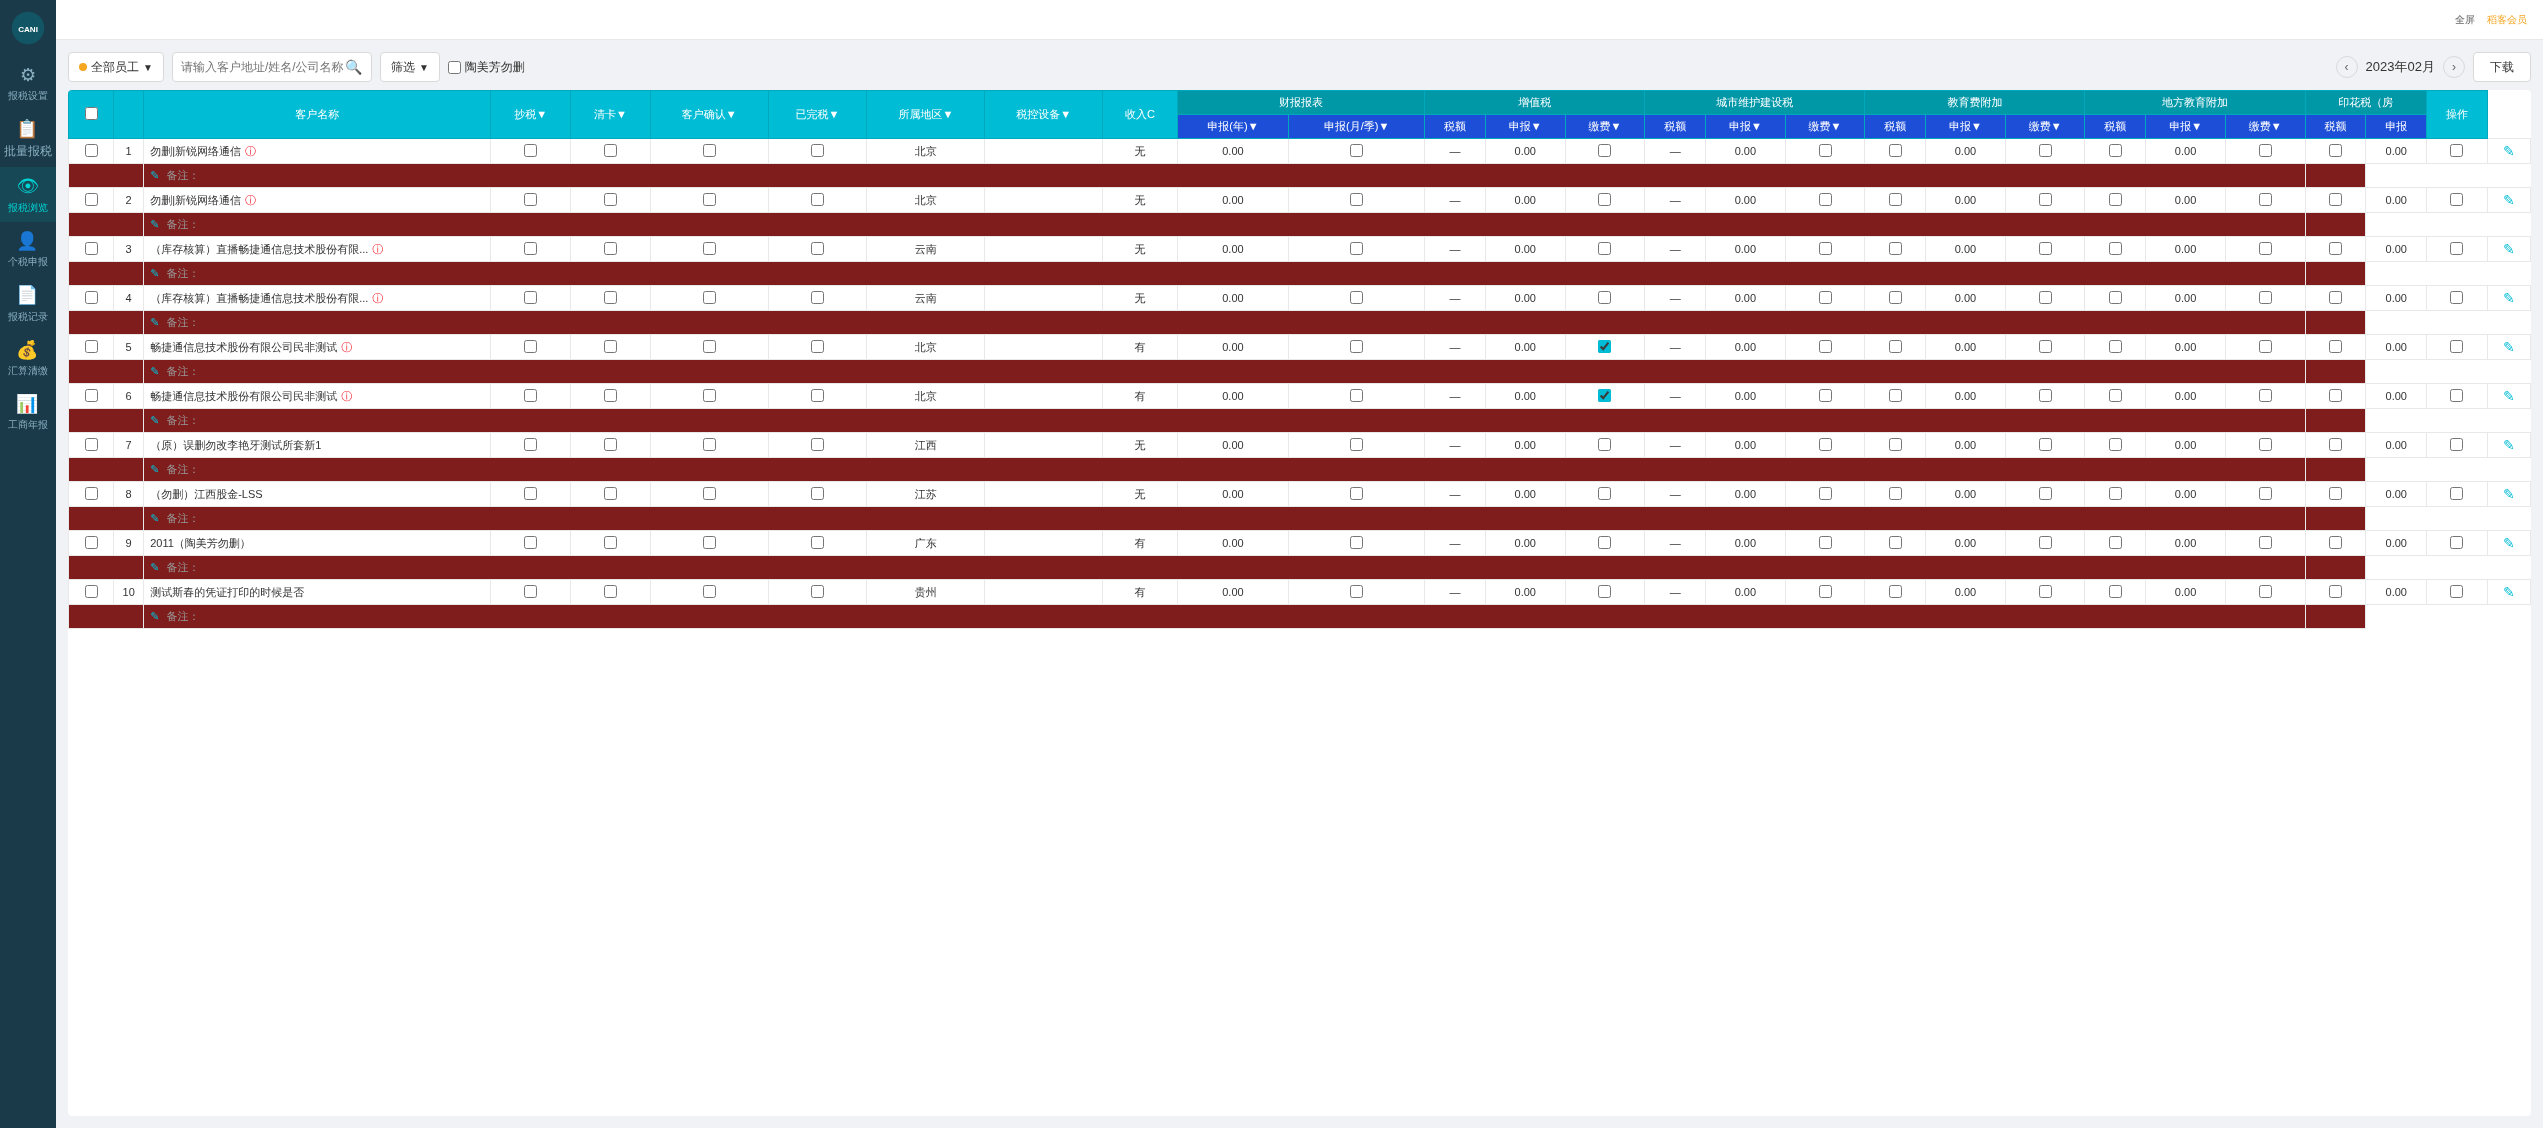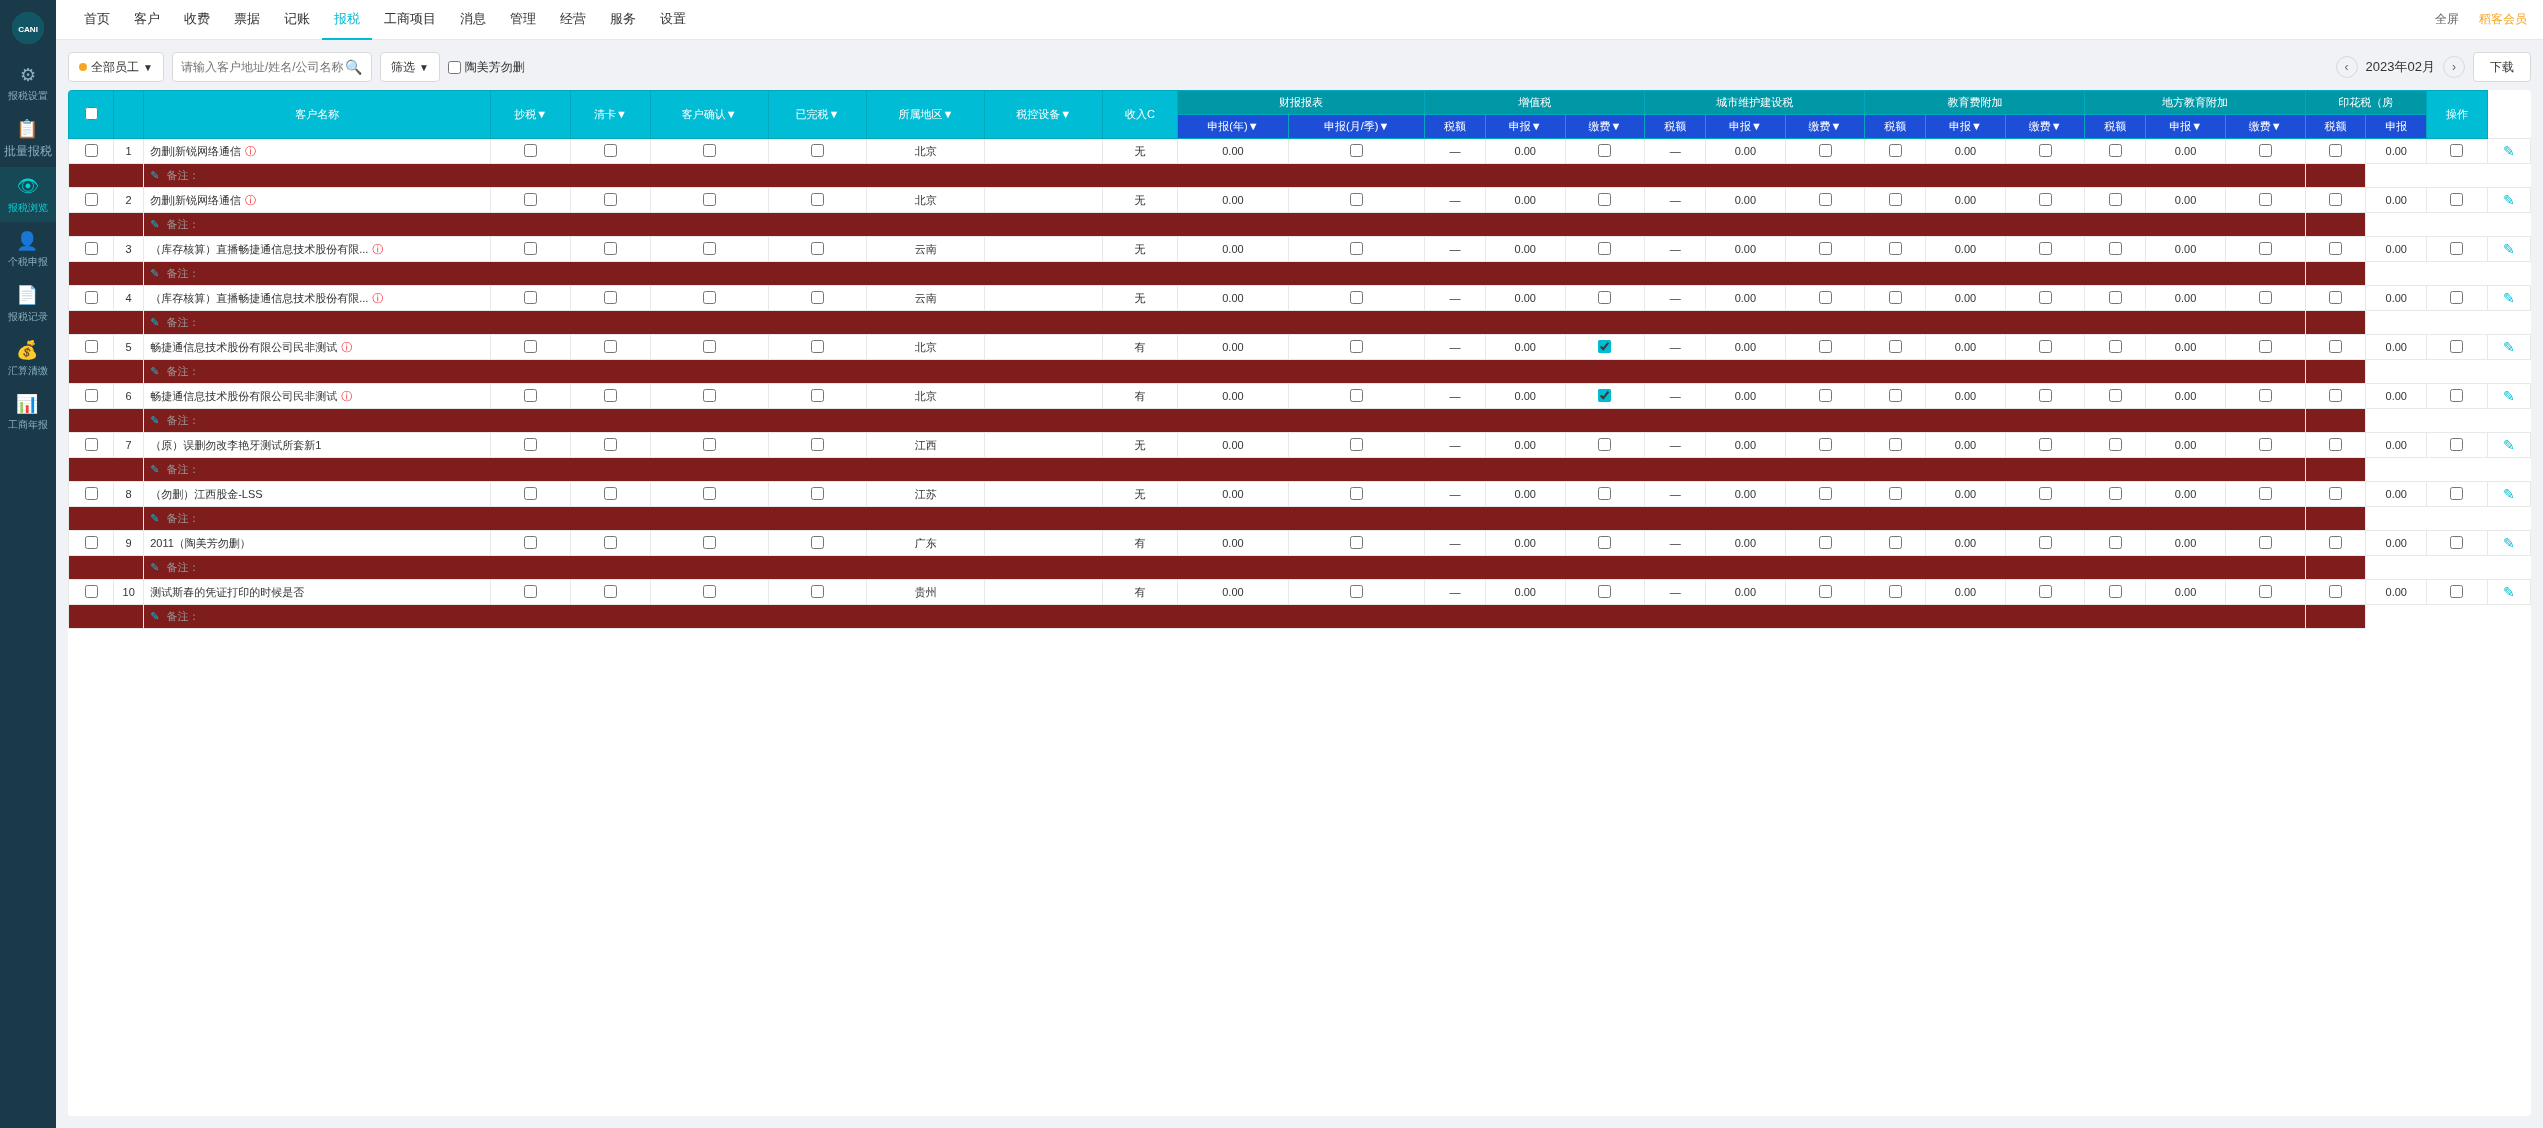--- a/index.html
+++ b/index.html
@@ -75,22 +75,22 @@
       border-bottom: 2px solid transparent;
     }
     .top-nav-item.active {
       color: #00bcd4;
       border-bottom: 2px solid #00bcd4;
     }
     .top-nav-right {
       margin-left: auto;
       display: flex;
       align-items: center;
-      gap: 20px;
-      font-size: 12px;
+      gap: 12px;
+      font-size: 10px;
       color: #666;
     }
     .top-nav-right span { cursor: pointer; }
 
     
     .content {
       flex: 1;
       display: flex;
       flex-direction: column;
       overflow: hidden;
@@ -293,34 +293,20 @@
       <div class="sidebar-item">
         <span class="icon">📊</span>
         <span style="font-size:10px;">工商年报</span>
       </div>
     </div>
 </div>
 
 <div class="main-area">
 
   <div class="top-nav">
-    <div id="top-nav-items" style="display:flex;align-items:center;height:100%;">
-        <div class="top-nav-item">首页</div>
-        <div class="top-nav-item">客户</div>
-        <div class="top-nav-item">收费</div>
-        <div class="top-nav-item">票据</div>
-        <div class="top-nav-item">记账</div>
-        <div class="top-nav-item active">报税</div>
-        <div class="top-nav-item">工商项目</div>
-        <div class="top-nav-item">消息</div>
-        <div class="top-nav-item">管理</div>
-        <div class="top-nav-item">经营</div>
-        <div class="top-nav-item">服务</div>
-        <div class="top-nav-item">设置</div>
-      </div>
     <div class="top-nav-right">
       <span style="display:flex;align-items:center;gap:3px;">全屏</span>
       <span style="color:#f5a623;">稻客会员</span>
     </div>
   </div>
 
   <div class="content">
 
     <div class="toolbar">
       <div class="toolbar-left">

